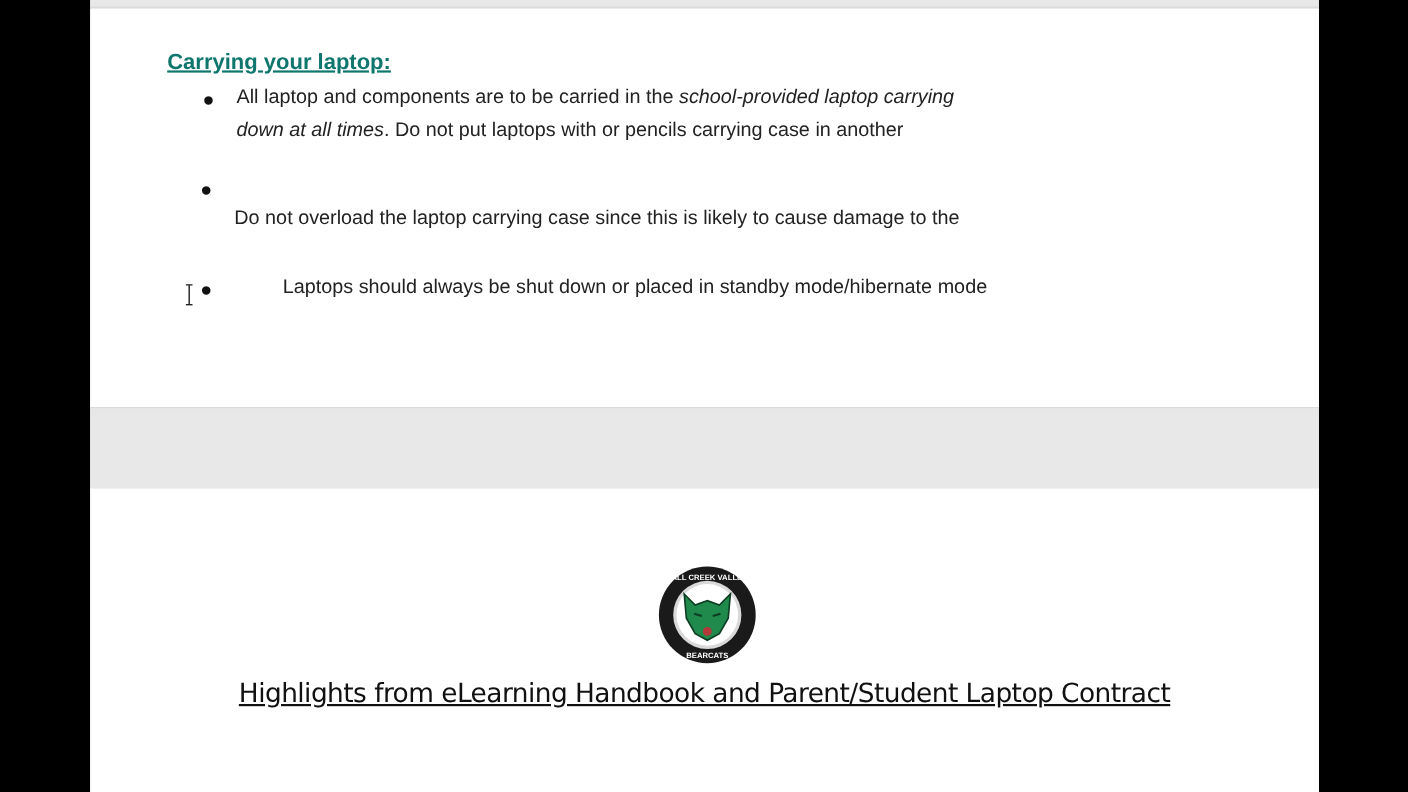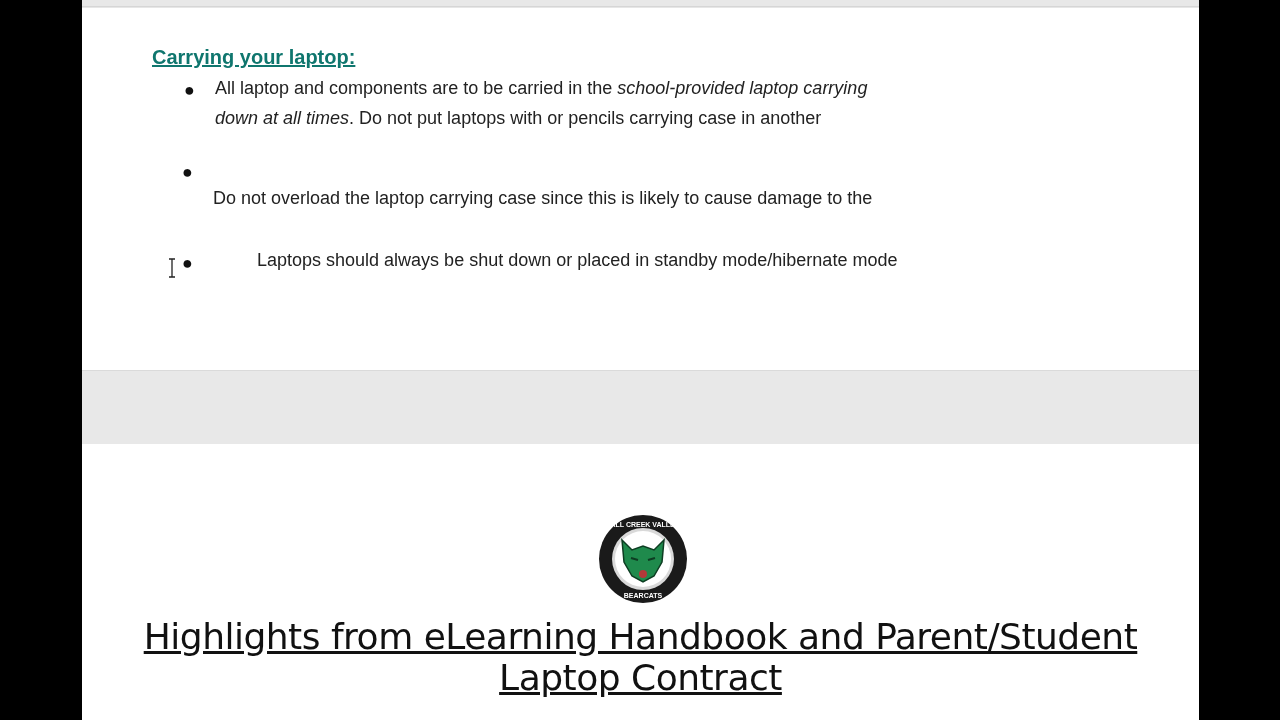--- a/index.html
+++ b/index.html
@@ -14,21 +14,21 @@
 
   .heading { position:absolute; left:70px; top:38px; font-size:20px; font-weight:bold; color:#0f766e;
              text-decoration:underline; }
   .bullet { position:absolute; font-size:18px; color:#111; }
   .item-text { position:absolute; font-size:18px; color:#222; line-height:30px; width:830px; }
   .bi { font-weight:normal; font-style:italic; }
 
   .cursor { position:absolute; left:85px; top:250px; width:10px; height:20px; }
 
   .logo { position:absolute; left:516px; top:70px; width:90px; height:90px; }
-  .title2 { position:absolute; left:0; width:1117px; top:172px; text-align:center; font-size:36px;
+  .title2 { position:absolute; left:0; width:1117px; top:172px; text-align:center; font-size:24px;
             color:#111; text-decoration:underline; font-family:"DejaVu Sans", sans-serif; letter-spacing:-0.5px; }
 </style>
 </head>
 <body>
 
 <div class="viewport">
   <div class="page-top"></div>
 
   <div class="page1">
     <div class="heading">Carrying your laptop:</div>

